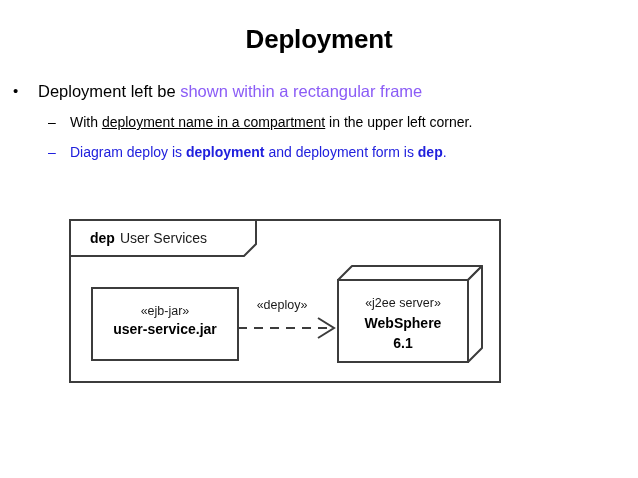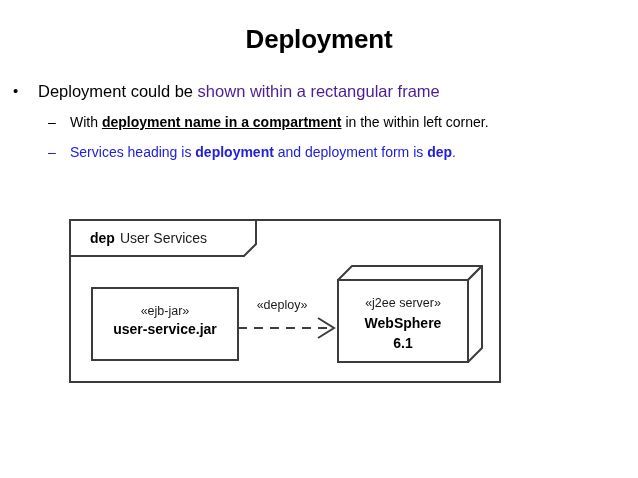--- a/index.html
+++ b/index.html
@@ -58,23 +58,23 @@
     line-height: 20px;
     margin-bottom: 10px;
   }
   .bullet-l2 .marker {
     position: absolute;
     left: 48px;
     top: 0;
     font-size: 14px;
     line-height: 20px;
   }
-  .red  { color: #4c1d95; }
+  .red  { color: #8b5cf6; }
   .blue { color: #2020dd; }
-  .ul   { text-decoration: underline; font-weight: bold; }
+  .ul   { text-decoration: underline; }
   .b    { font-weight: bold; }
 
   
   .diagram-wrap {
     position: absolute;
     left: 60px;
     top: 208px;
     width: 460px;
     height: 190px;
   }
@@ -93,31 +93,31 @@
 </style>
 </head>
 <body>
 
 <div class="slide-title">Deployment</div>
 
 <div class="bullets">
 
   <div class="bullet-l1">
     <span class="marker">•</span>
-    <span>Deployment could be </span><span class="red">shown within a rectangular frame</span>
+    <span>Deployment left be </span><span class="red">shown within a rectangular frame</span>
   </div>
 
   <div class="bullet-l2">
     <span class="marker">–</span>
-    <span>With </span><span class="ul">deployment name in a compartment</span><span> in the within left corner.</span>
+    <span>With </span><span class="ul">deployment name in a compartment</span><span> in the upper left corner.</span>
   </div>
 
   <div class="bullet-l2 blue">
     <span class="marker">–</span>
-    <span>Services heading is </span><span class="b">deployment</span><span> and deployment form is </span><span class="b">dep</span><span>.</span>
+    <span>Diagram deploy is </span><span class="b">deployment</span><span> and deployment form is </span><span class="b">dep</span><span>.</span>
   </div>
 
 </div>
 
 <div class="diagram-wrap">
   <svg width="460" height="190" viewBox="0 0 460 190" xmlns="http://www.w3.org/2000/svg">
 
     <rect x="10" y="12" width="430" height="162" fill="#ffffff" stroke="#3c3c3c" stroke-width="2"></rect>
 
     <path d="M 10 12 L 196 12 L 196 36 L 184 48 L 10 48 Z" fill="#ffffff" stroke="#3c3c3c" stroke-width="2" stroke-linejoin="miter"></path>

